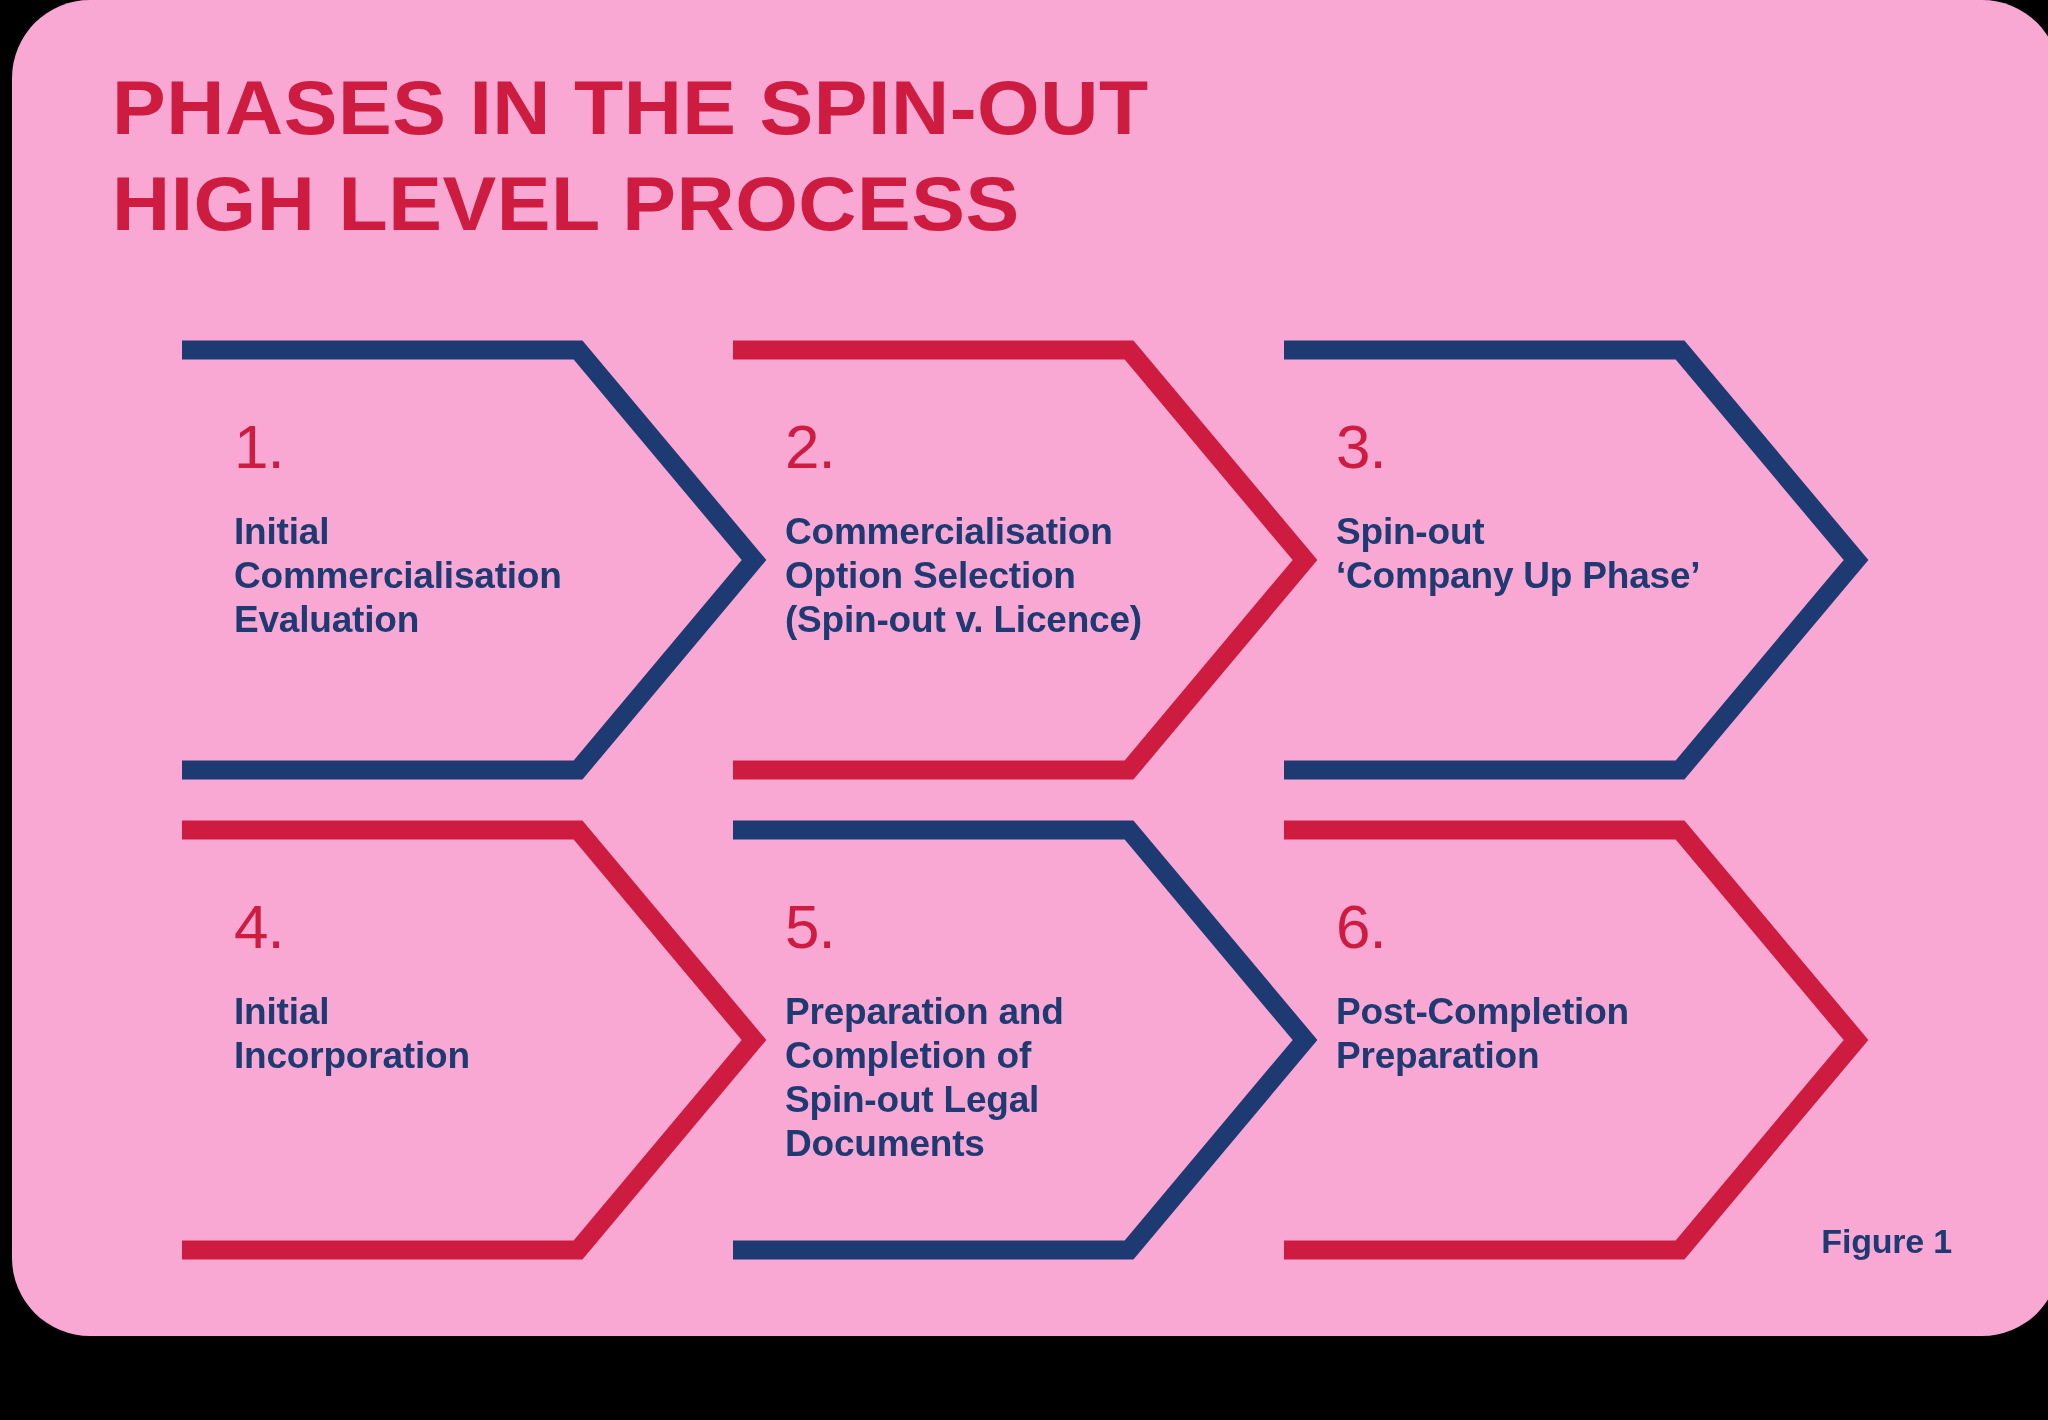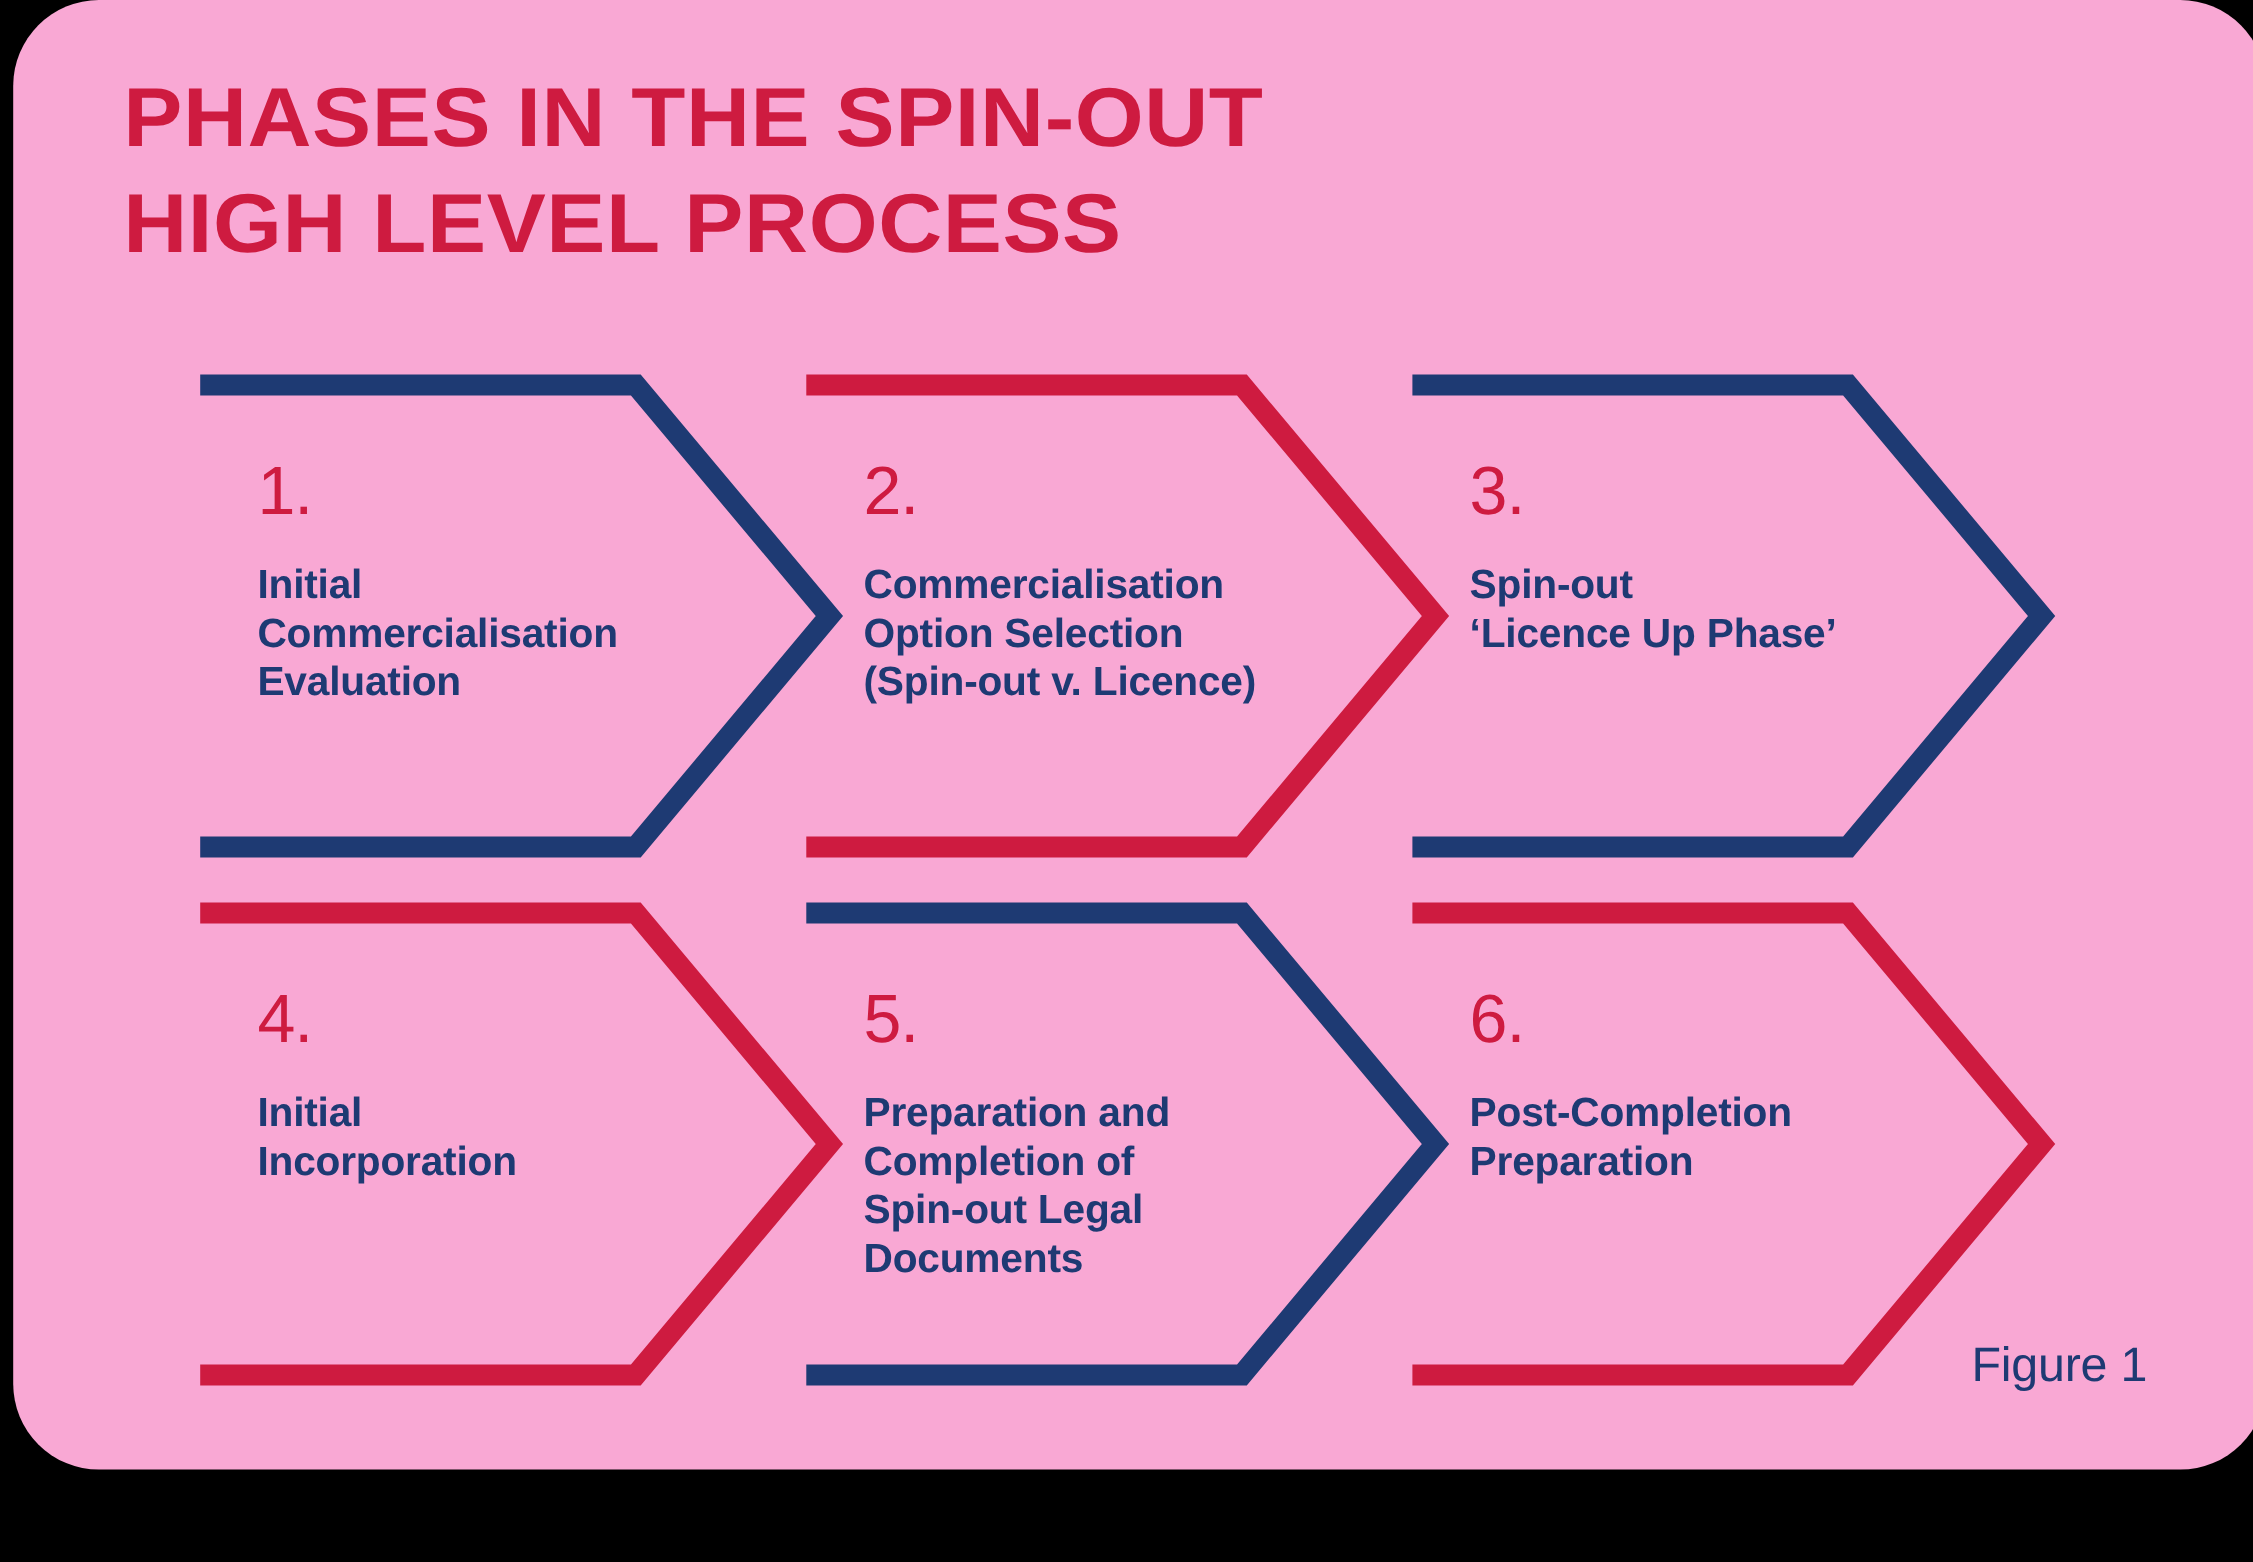--- a/index.html
+++ b/index.html
@@ -103,24 +103,25 @@
   .chev-number { position: absolute; top: 76px; left: 0; }
   .chev-label  { position: absolute; top: 170px; left: 0; }
 
   
   #figure-caption {
     position: absolute;
     right: 108px;
     bottom: 72px;
     color: #1E3A73;
     font-family: "Liberation Sans", sans-serif;
-    font-size: 44px;
+    font-size: 34px;
     line-height: 46px;
     letter-spacing: -0.2px;
     white-space: nowrap;
+    font-weight: bold;
   }
 </style>
 </head>
 <body>
 
 <div id="canvas">
 
   <div id="title-block">
     <span class="title-line">PHASES IN THE SPIN-OUT</span>
     <span class="title-line">HIGH LEVEL PROCESS</span>
@@ -152,21 +153,21 @@
       </div>
     </div>
 
     <div class="chevron-cell" id="cell-3">
       <svg class="chevron-svg" viewBox="0 0 580 440" preserveAspectRatio="none">
         <polyline points="4,10 400,10 576,220 400,430 4,430" fill="none" stroke="#1E3A73" stroke-width="19" stroke-linejoin="miter" stroke-linecap="butt"></polyline>
       </svg>
       <div class="chev-text">
         <span class="chev-number">3.</span>
         <span class="chev-label">Spin-out
-‘Licence Up Phase’</span>
+‘Company Up Phase’</span>
       </div>
     </div>
 
     <div class="chevron-cell" id="cell-4">
       <svg class="chevron-svg" viewBox="0 0 580 440" preserveAspectRatio="none">
         <polyline points="4,10 400,10 576,220 400,430 4,430" fill="none" stroke="#CE1B40" stroke-width="19" stroke-linejoin="miter" stroke-linecap="butt"></polyline>
       </svg>
       <div class="chev-text">
         <span class="chev-number">4.</span>
         <span class="chev-label">Initial

